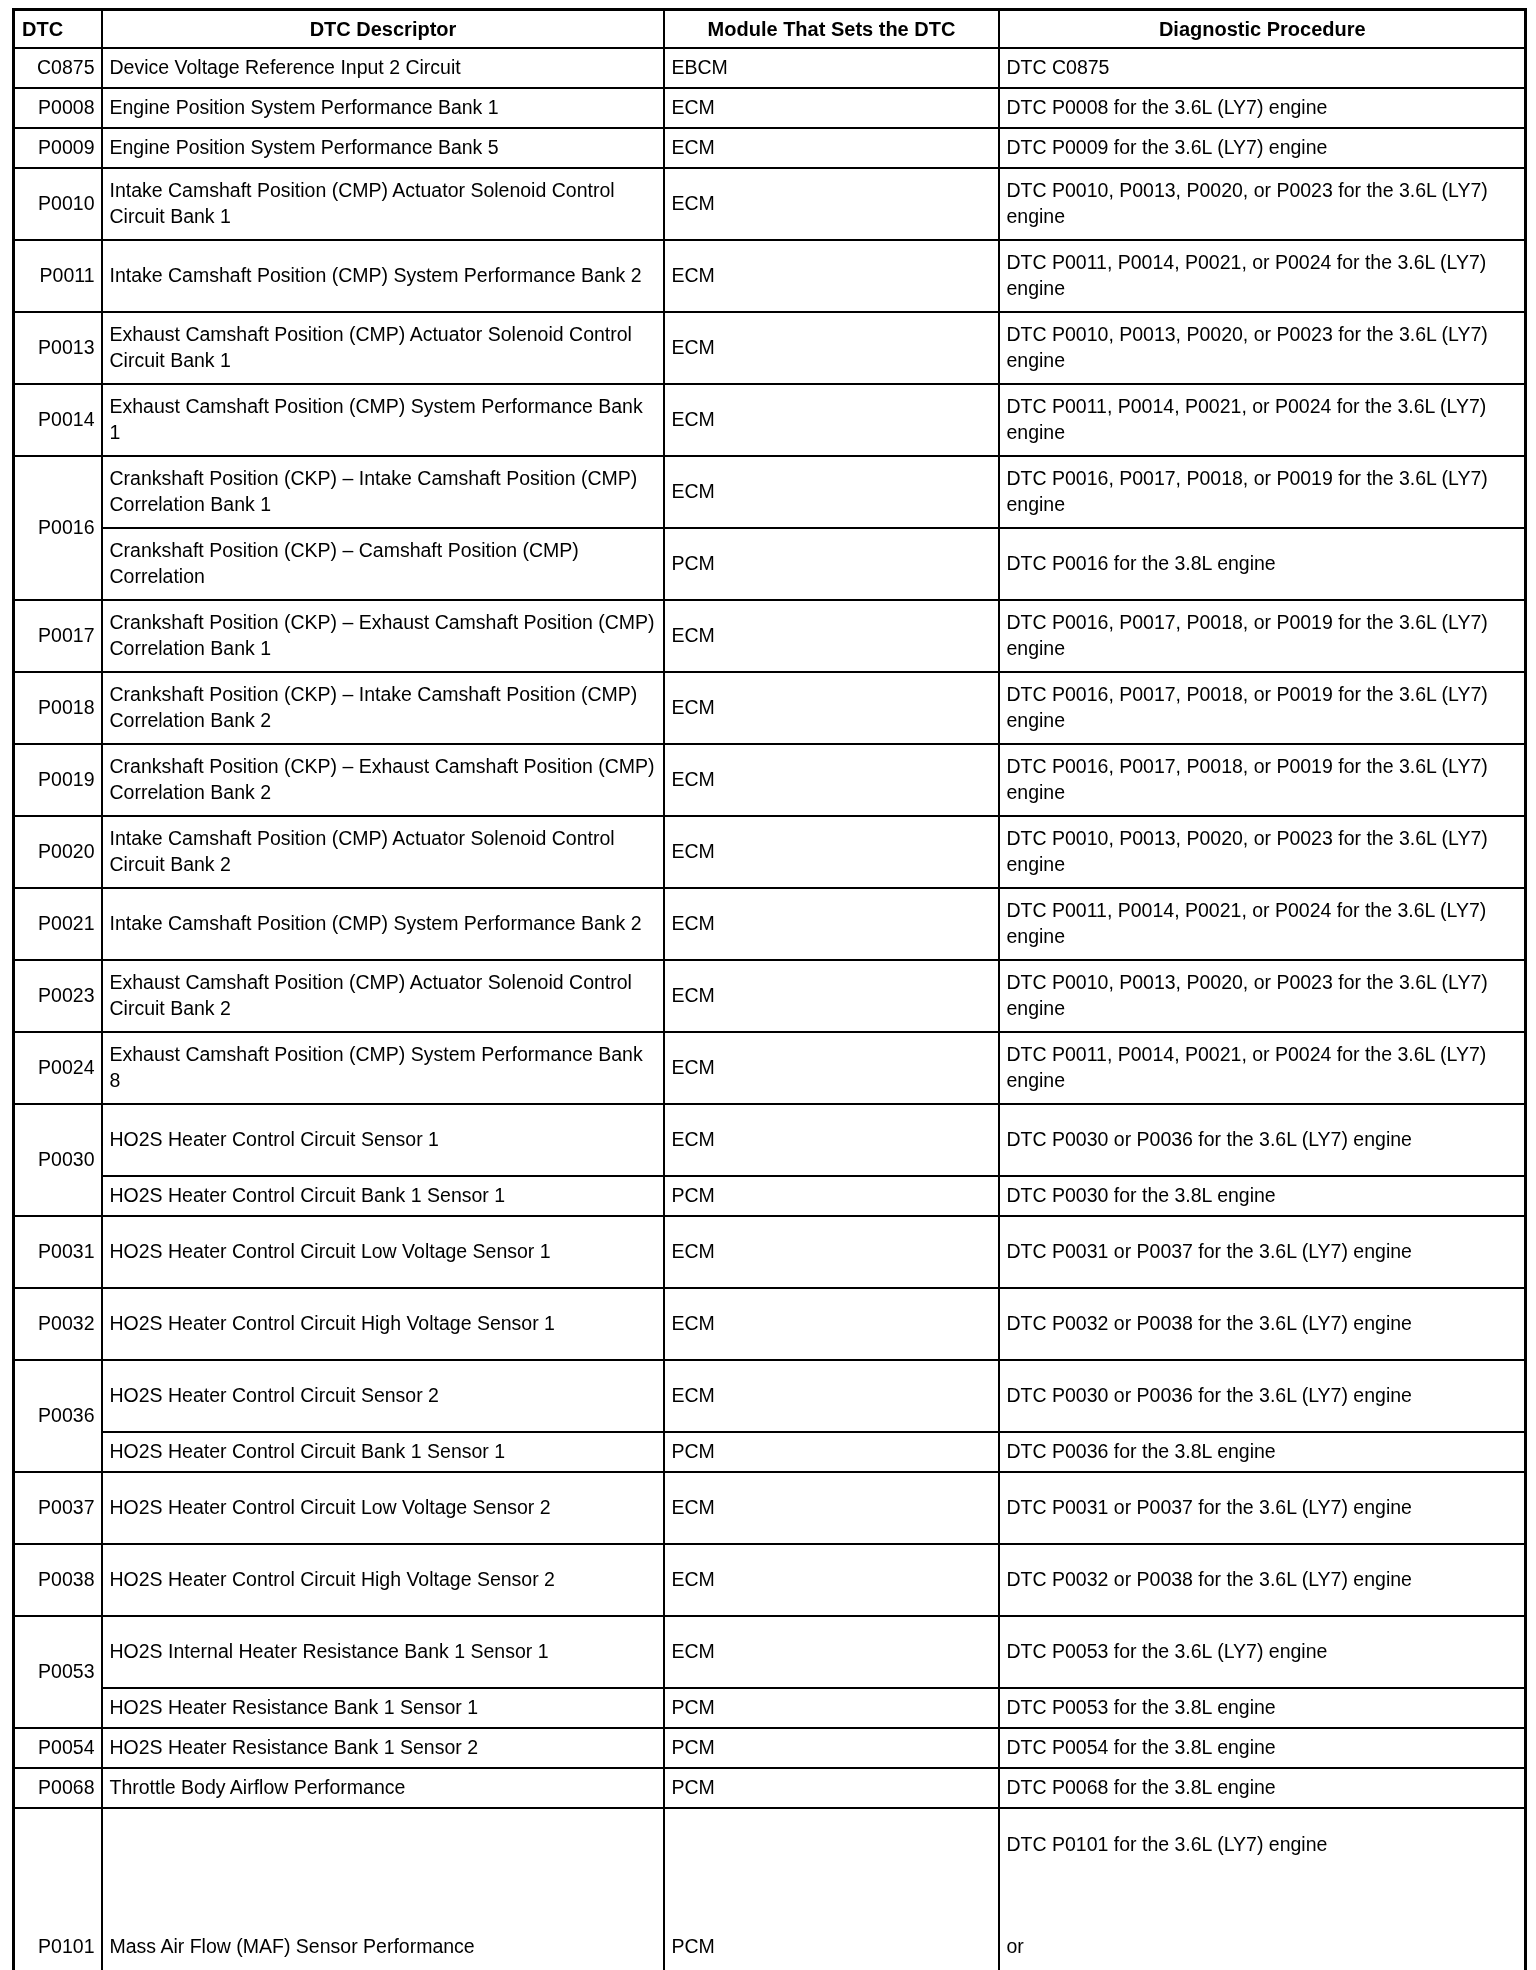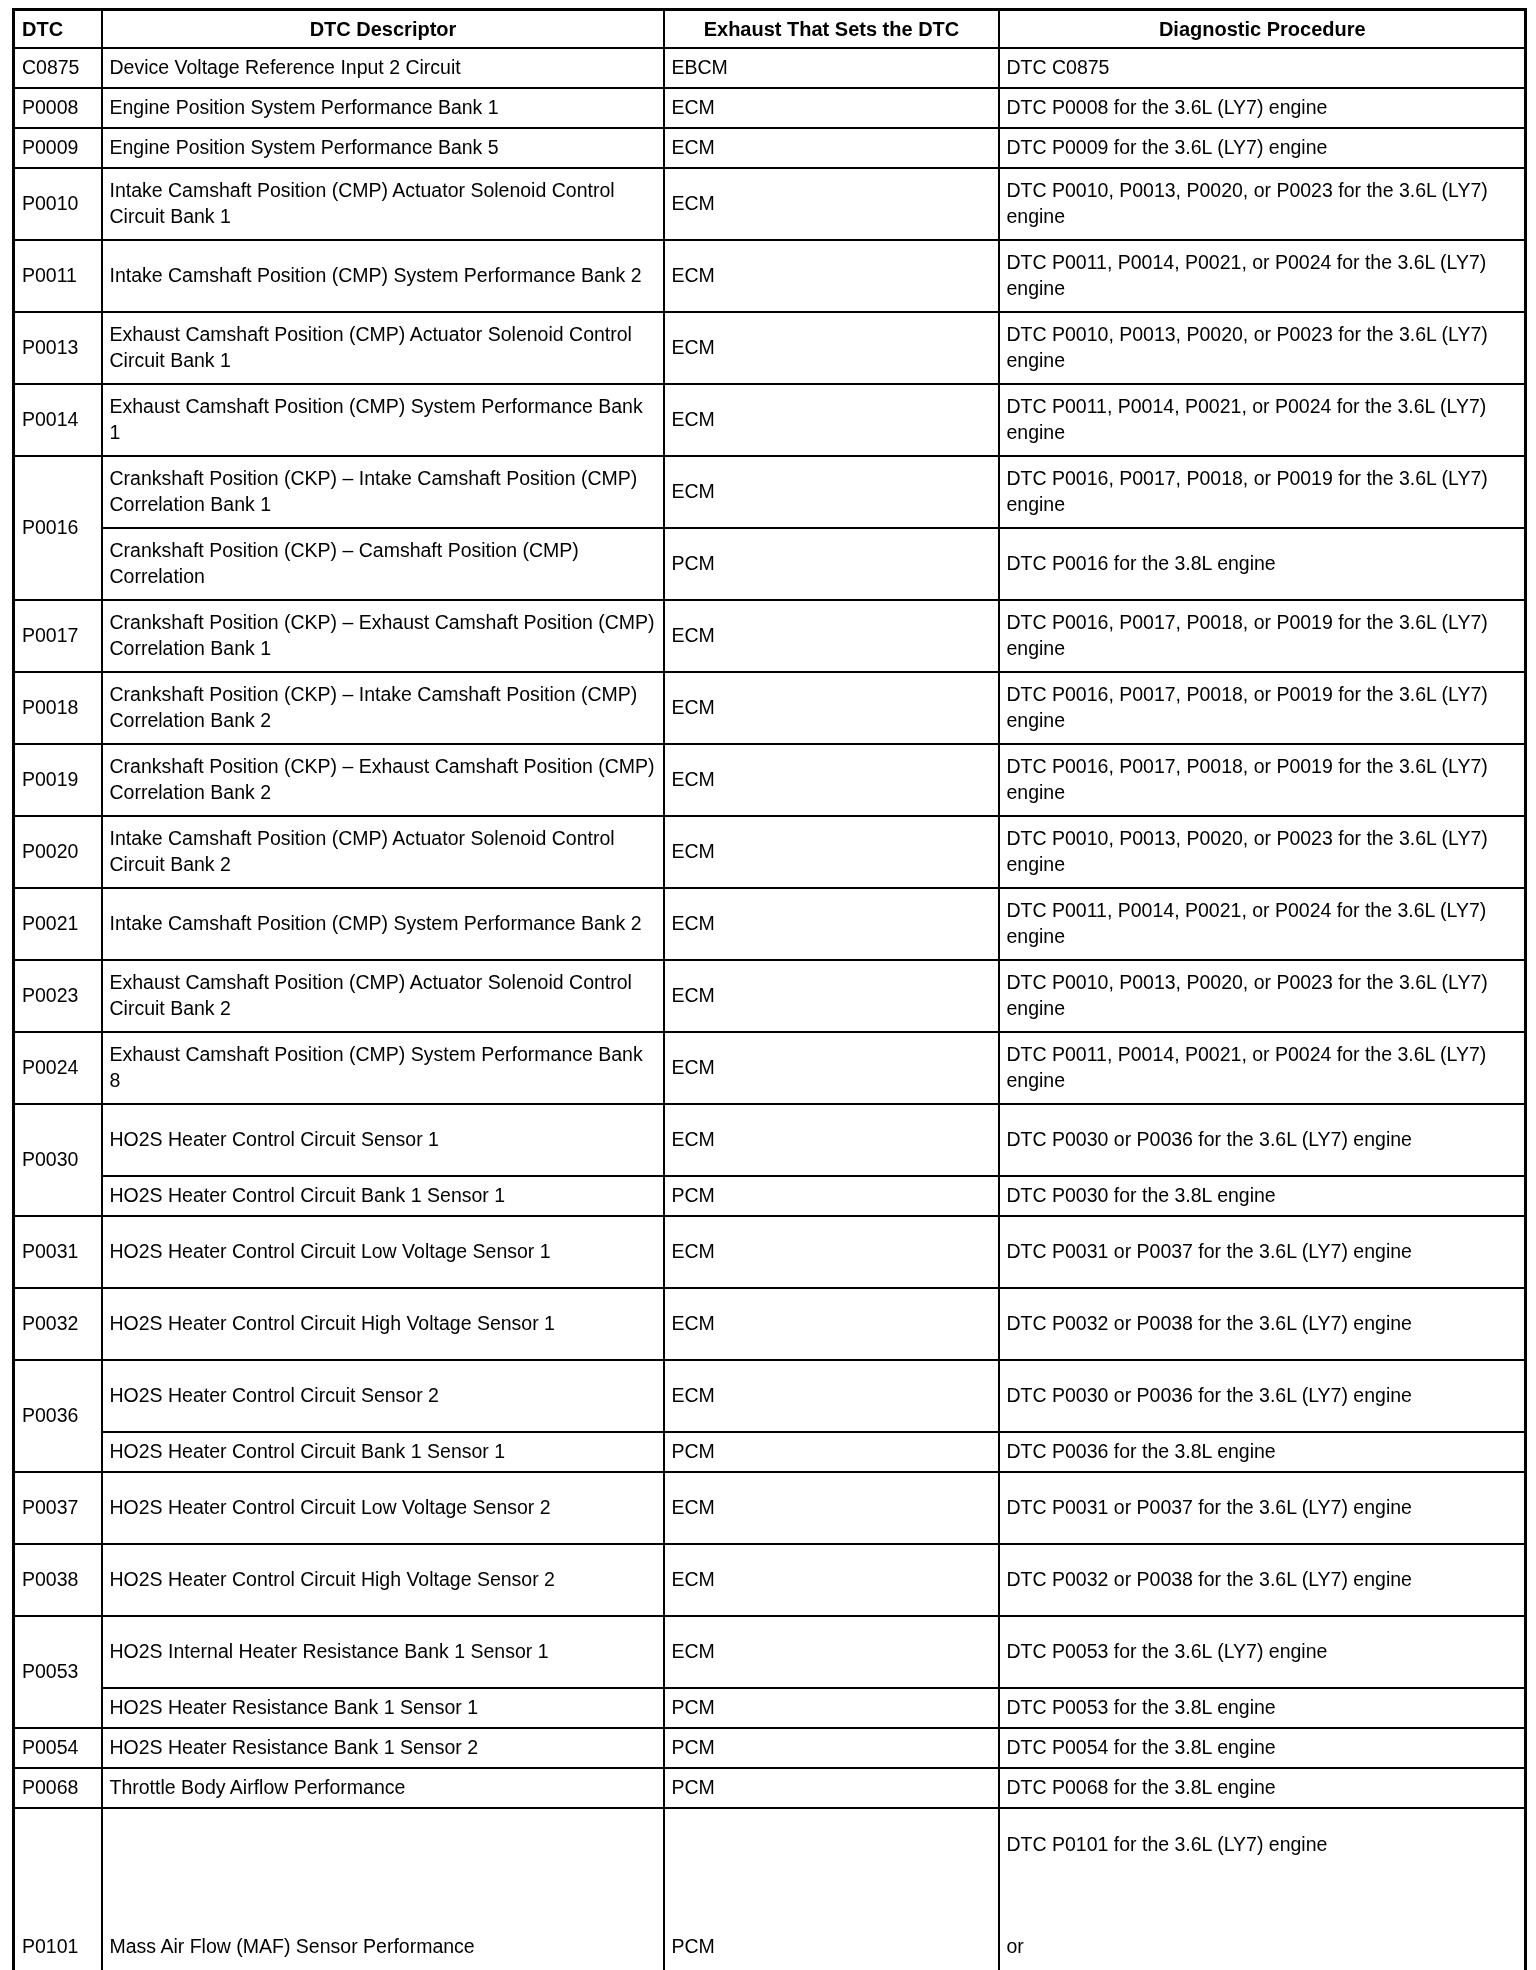--- a/index.html
+++ b/index.html
@@ -53,21 +53,21 @@
     padding-top: 4px;
     padding-bottom: 4px;
   }
   table.dtc-table thead th.left-head {
     text-align: left;
     padding-left: 7px;
   }
 
   
   td.dtc-cell {
-    text-align: left;
+    text-align: right;
     white-space: nowrap;
     padding-left: 6px;
     padding-right: 2px;
   }
 
   td.desc-cell,
   td.module-cell,
   td.proc-cell {
     text-align: left;
   }
@@ -93,21 +93,21 @@
     <colgroup>
       <col class="c-dtc">
       <col class="c-desc">
       <col class="c-module">
       <col class="c-proc">
     </colgroup>
     <thead>
       <tr>
         <th class="left-head">DTC</th>
         <th>DTC Descriptor</th>
-        <th>Exhaust That Sets the DTC</th>
+        <th>Module That Sets the DTC</th>
         <th>Diagnostic Procedure</th>
       </tr>
     </thead>
     <tbody id="table-body">
         <tr class="r-1">
           <td class="dtc-cell">C0875</td>
           <td class="desc-cell">Device Voltage Reference Input 2 Circuit</td>
           <td class="module-cell">EBCM</td>
           <td class="proc-cell">DTC C0875</td>
         </tr>

